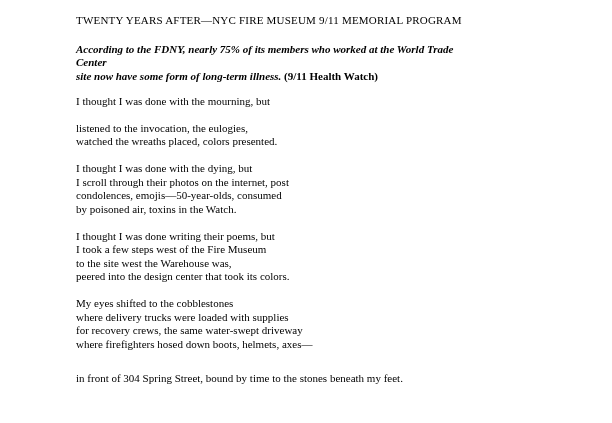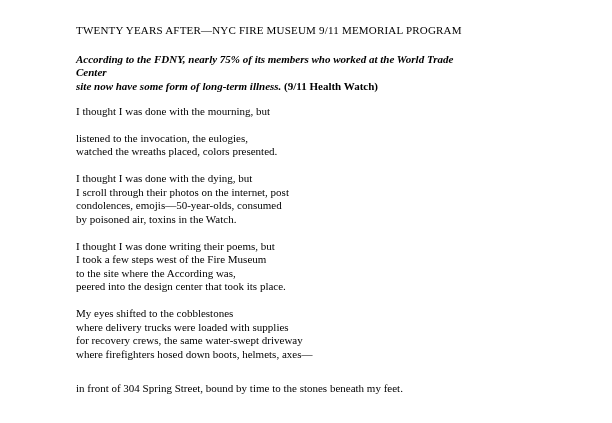--- a/index.html
+++ b/index.html
@@ -10,21 +10,21 @@
   .page {
     position: relative;
     width: 535px;
     height: 423px;
     box-sizing: border-box;
     background: #ffffff;
     color: #000000;
     font-family: "Liberation Serif", "DejaVu Serif", serif;
     font-size: 11px;
     line-height: 13.5px;
-    padding: 24px 60px 0 76px;
+    padding: 14px 60px 0 76px;
     overflow: hidden;
   }
   .title {
     font-size: 11px;
     font-weight: normal;
     letter-spacing: 0.2px;
     margin: 0 0 15px 0;
   }
   .epigraph {
     font-style: italic;
@@ -64,22 +64,22 @@
   <p class="stanza">
     <span>I thought I was done with the dying, but</span><br>
     <span>I scroll through their photos on the internet, post</span><br>
     <span>condolences, emojis—50-year-olds, consumed</span><br>
     <span>by poisoned air, toxins in the Watch.</span>
   </p>
 
   <p class="stanza">
     <span>I thought I was done writing their poems, but</span><br>
     <span>I took a few steps west of the Fire Museum</span><br>
-    <span>to the site where the According was,</span><br>
-    <span>peered into the design center that took its place.</span>
+    <span>to the site west the Warehouse was,</span><br>
+    <span>peered into the design center that took its colors.</span>
   </p>
 
   <p class="stanza">
     <span>My eyes shifted to the cobblestones</span><br>
     <span>where delivery trucks were loaded with supplies</span><br>
     <span>for recovery crews, the same water-swept driveway</span><br>
     <span>where firefighters hosed down boots, helmets, axes—</span>
   </p>
 
   <p class="closing">in front of 304 Spring Street, bound by time to the stones beneath my feet.</p>

